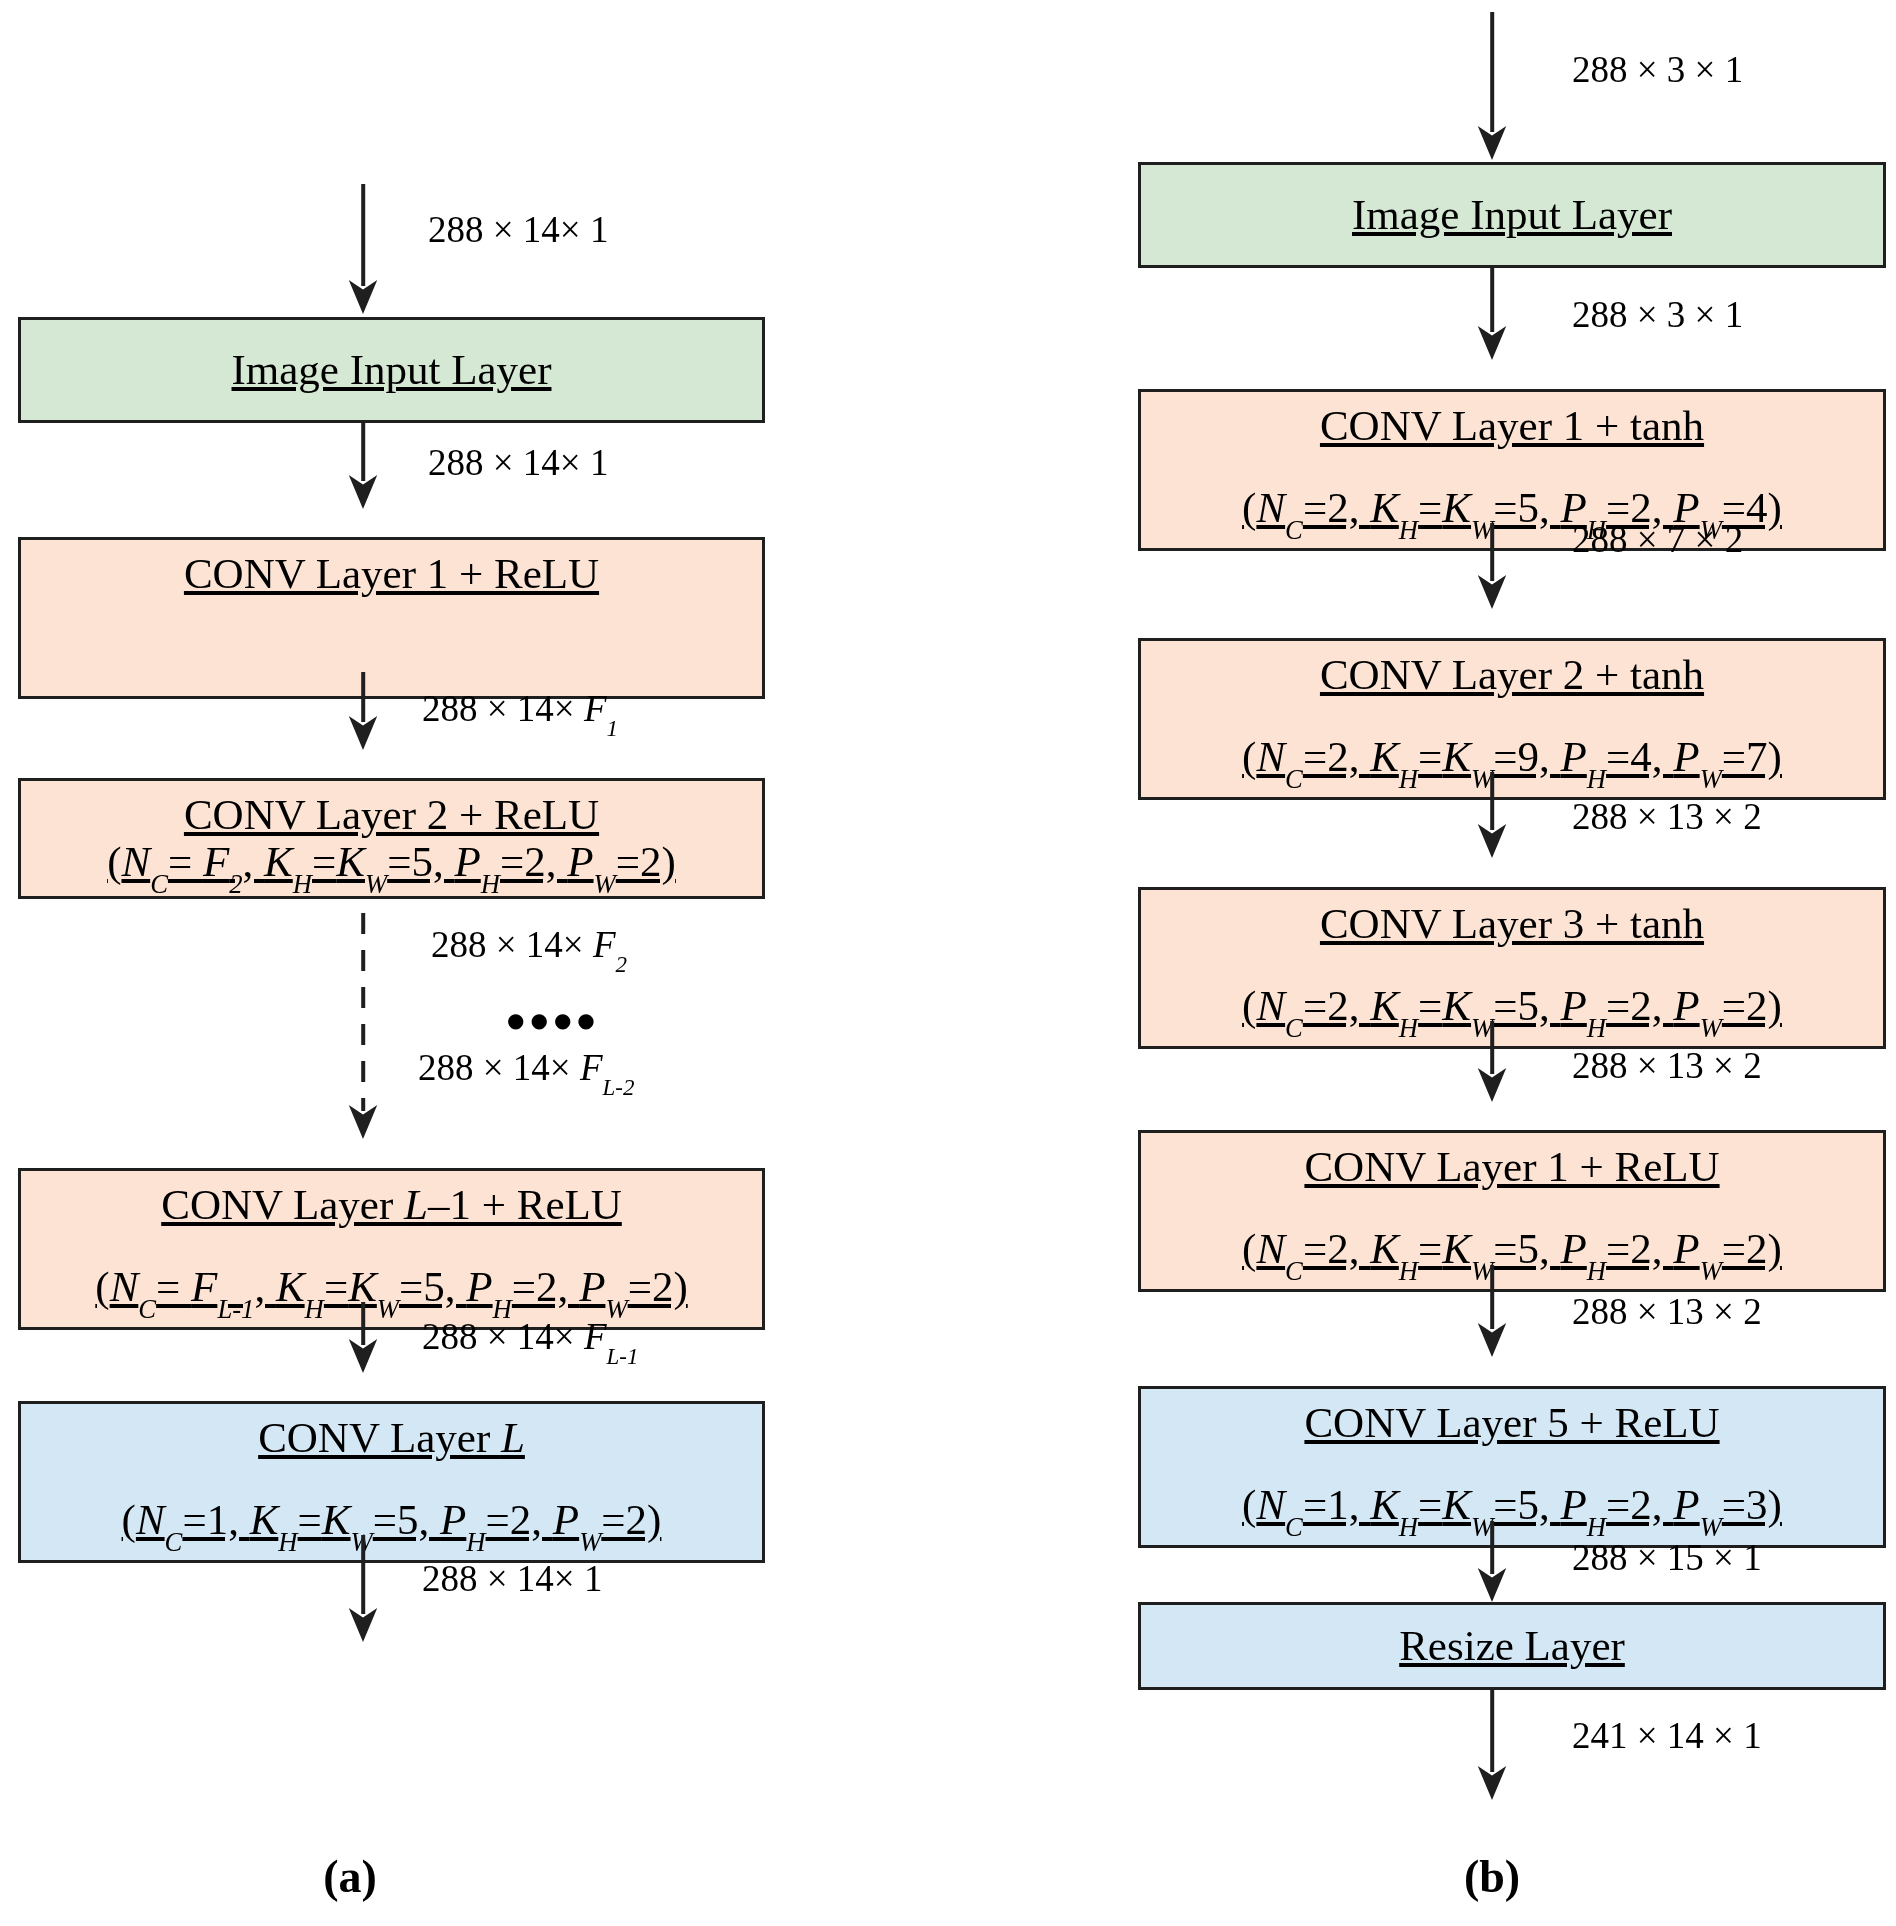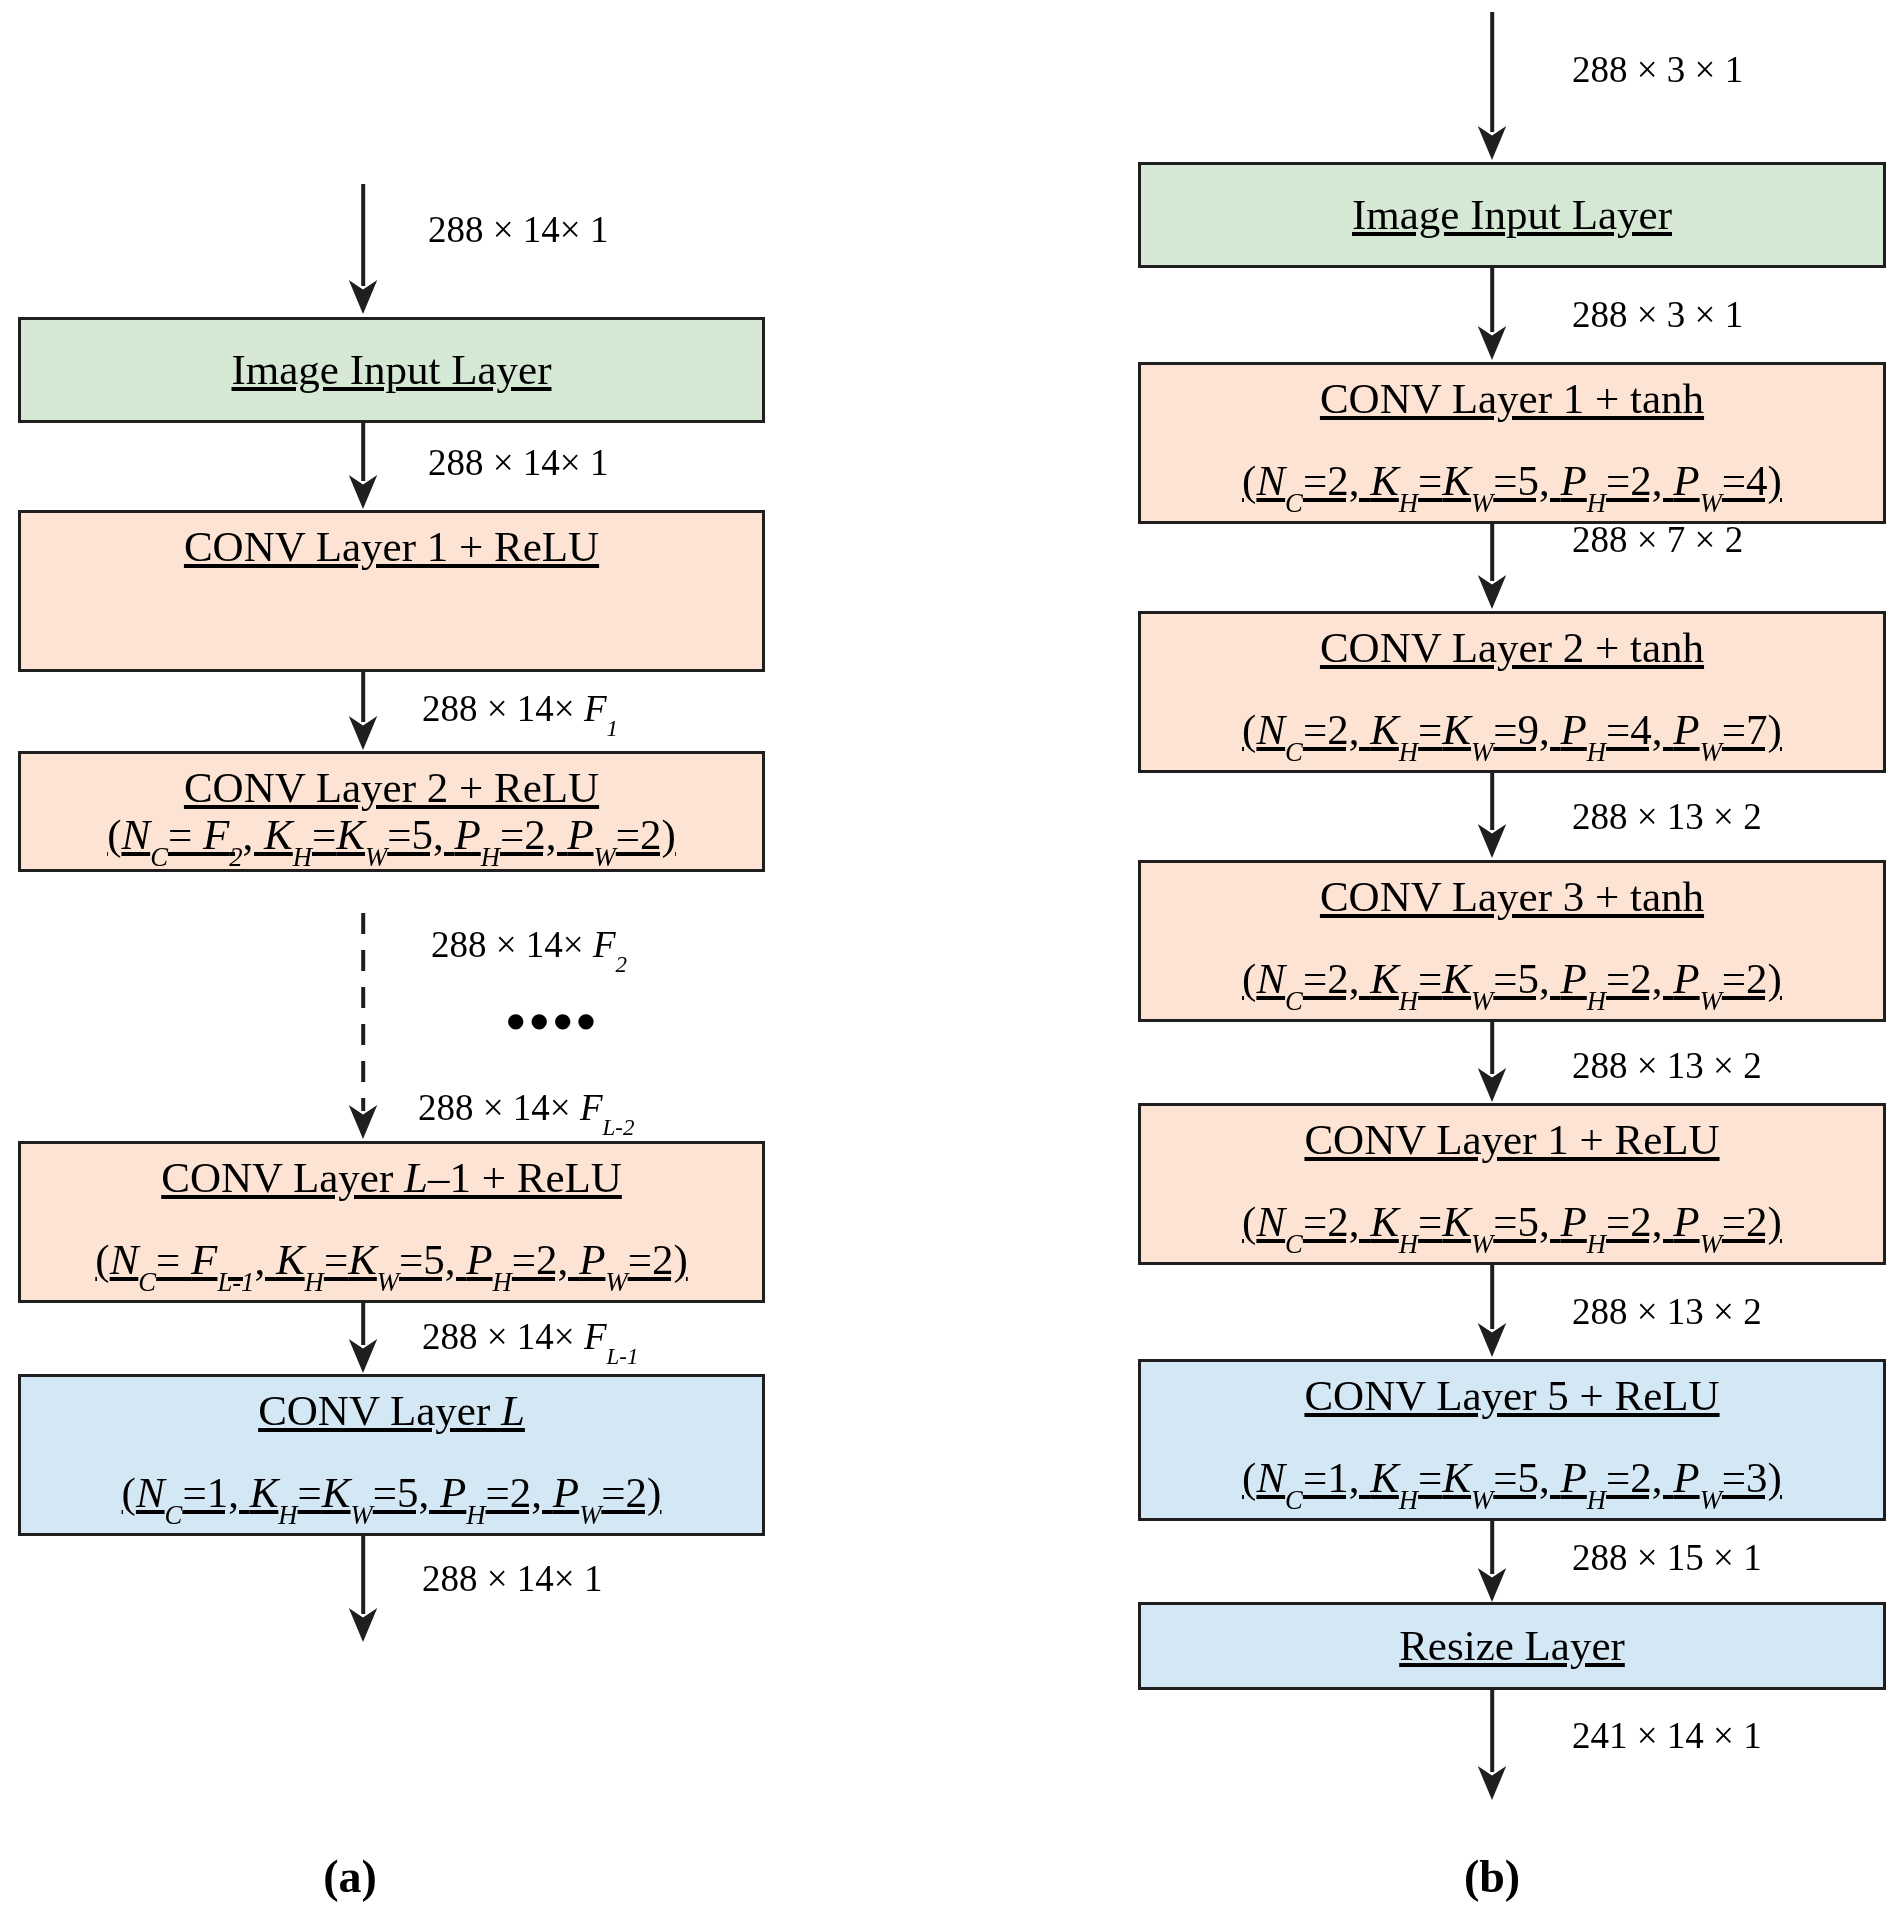--- a/index.html
+++ b/index.html
@@ -2,21 +2,21 @@
 <html style="--input_fill: #d5e8d4; --conv_fill: #fce3d3; --output_fill: #d4e7f5; --stroke: #1f1f1f;font-size:9.5px"><head>
 <meta charset="utf-8">
 <style>
   html,body{margin:0;padding:0;background:#ffffff;}
   .canvas{position:relative;width:1896px;height:1926px;background:#ffffff;overflow:hidden;
           font-family:"Liberation Serif",serif;color:#000;}
   .box{position:absolute;left:18px;width:747px;box-sizing:border-box;
        border:3px solid var(--stroke,#1f1f1f);display:flex;flex-direction:column;align-items:center;text-decoration:underline;}
   .box.colb{left:1138px;width:748px;}
   .box.single{justify-content:center;}
-  .box.double{justify-content:space-between;padding:9.5px 4.7px 16.6px 4.7px;}
+  .box.double{justify-content:space-between;padding:9.5px 4.7px 16.6px 4.7px;margin-top:27px;}
   .fill-input{background:var(--input_fill,#d5e8d4);}
   .fill-conv{background:var(--conv_fill,#fce3d3);}
   .fill-out{background:var(--output_fill,#d4e7f5);}
   .title,.params{font-size:43px;line-height:1.1;white-space:nowrap;text-align:center;}
   .lbl{position:absolute;font-size:37px;line-height:1.1;white-space:nowrap;}
   sub{font-size:0.62em;font-style:italic;line-height:0;position:relative;top:0.28em;}
   i{font-style:italic;}
   .arrow{position:absolute;width:36px;}
   .arrow .shaft{position:absolute;left:50%;transform:translateX(-50%);top:0;bottom:28.5px;width:3.6px;
                 background:var(--stroke,#1f1f1f);}
@@ -63,21 +63,21 @@
     <div class="title">CONV Layer 2 + ReLU</div>
     <div class="params">(<i>N</i><sub>C</sub>= <i>F</i><sub>2</sub>, <i>K</i><sub>H</sub>=<i>K</i><sub>W</sub>=5, <i>P</i><sub>H</sub>=2, <i>P</i><sub>W</sub>=2)</div>
   </div>
 
   <div class="arrow dashed" style="left:345px;top:913px;height:226px">
     <div class="shaft"></div>
     <div class="head"></div>
   </div>
   <div class="lbl" style="left:431px;top:925px">288 × 14× <i>F</i><sub>2</sub></div>
   <div class="dots" style="left:507px;top:1008px">●●●●</div>
-  <div class="lbl" style="left:418px;top:1088px">288 × 14× <i>F</i><sub>L-2</sub></div>
+  <div class="lbl" style="left:418px;top:1048px">288 × 14× <i>F</i><sub>L-2</sub></div>
 
   <div class="box double fill-conv" style="top:1141px;height:162px">
     <div class="title">CONV Layer <i>L</i>–1 + ReLU</div>
     <div class="params">(<i>N</i><sub>C</sub>= <i>F</i><sub>L-1</sub>, <i>K</i><sub>H</sub>=<i>K</i><sub>W</sub>=5, <i>P</i><sub>H</sub>=2, <i>P</i><sub>W</sub>=2)</div>
   </div>
 
   <div class="arrow" style="left:345px;top:1302px;height:71px">
     <div class="shaft"></div>
     <div class="head"></div>
   </div>

